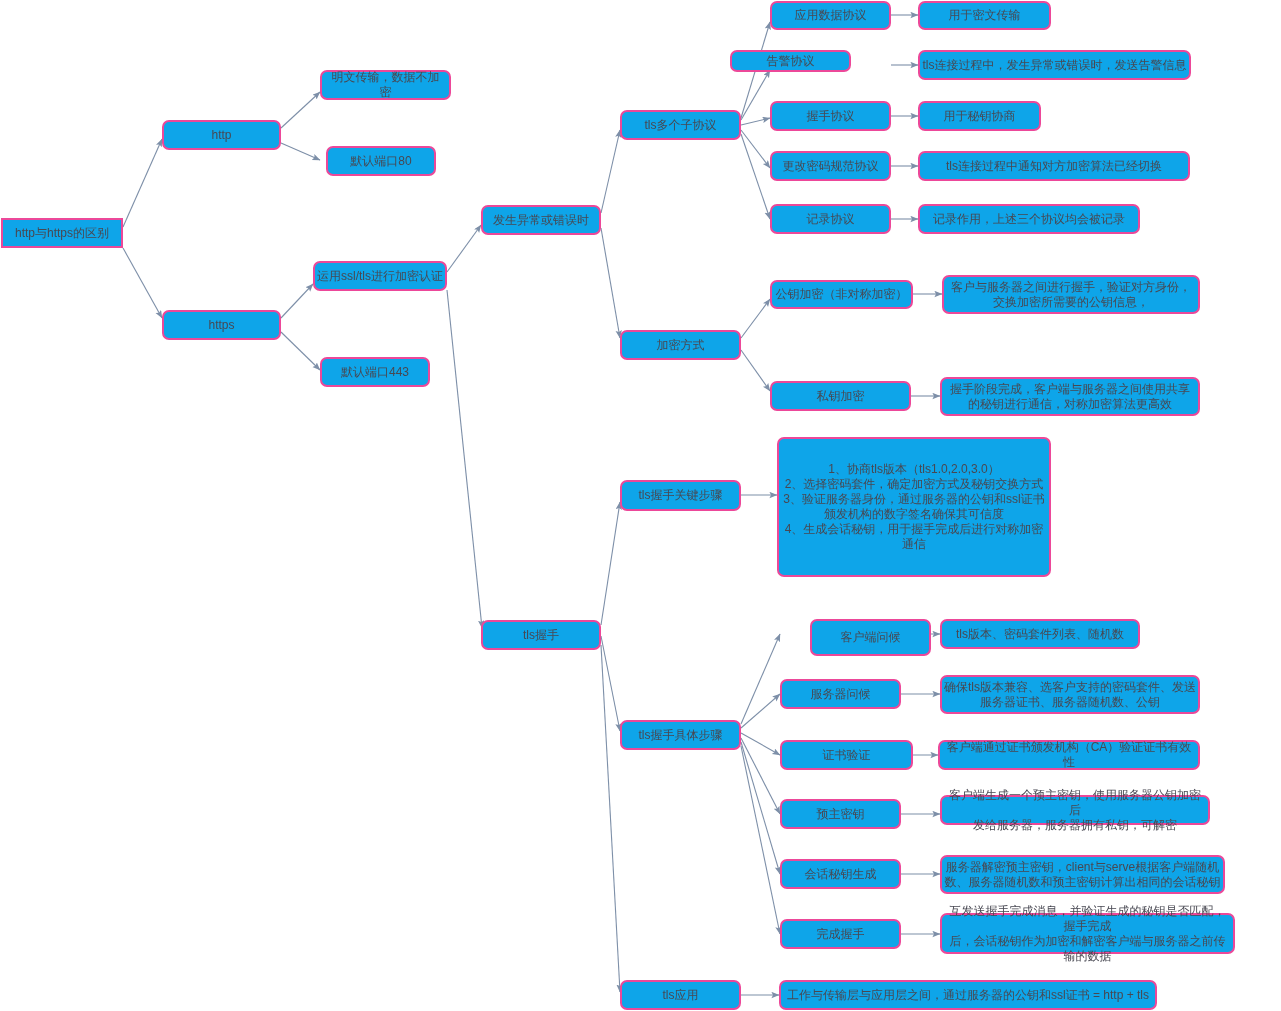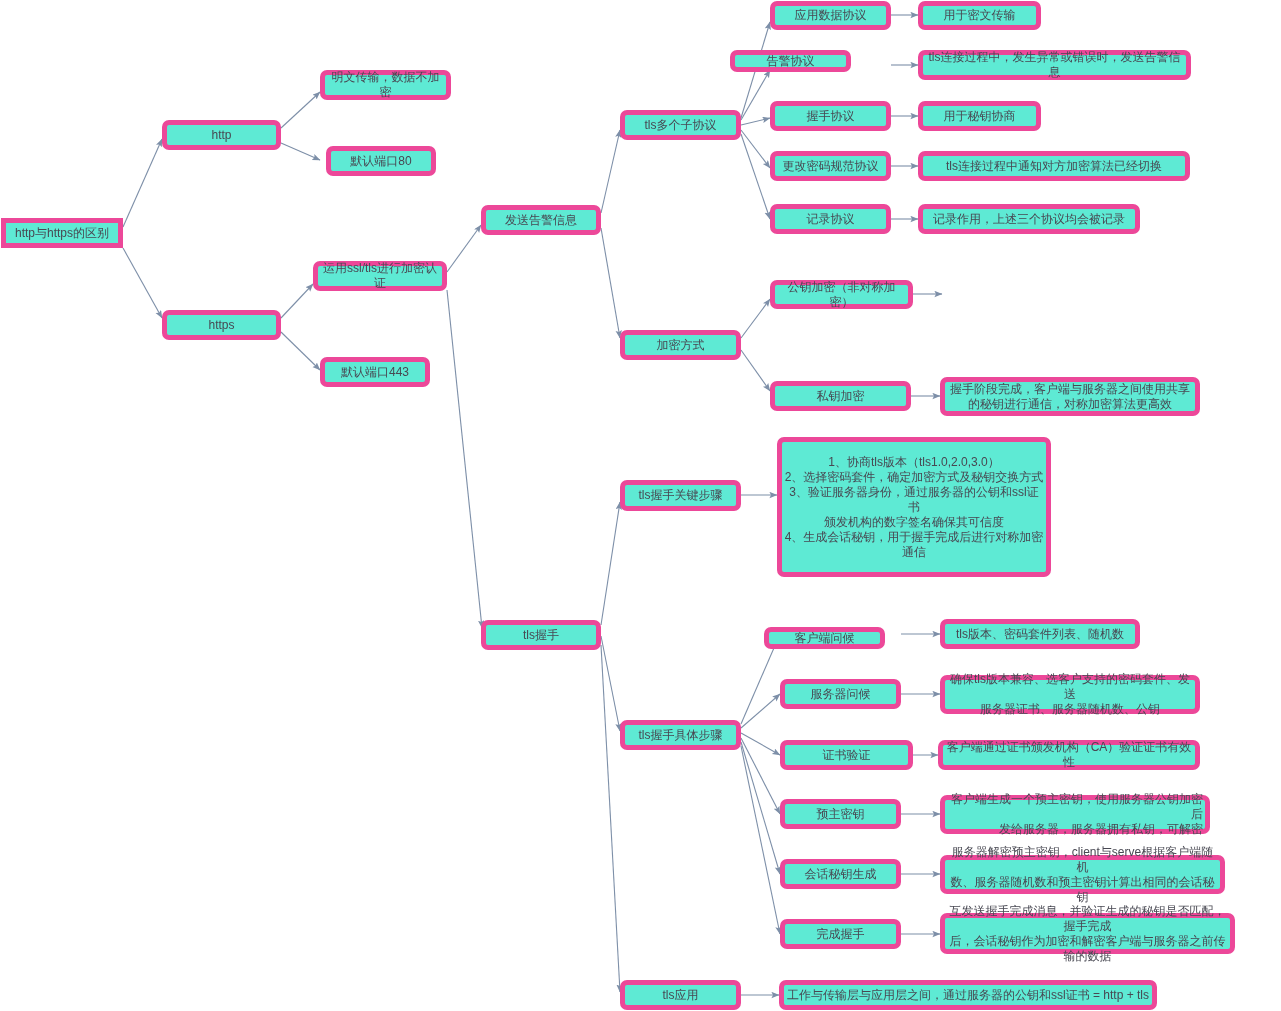--- a/index.html
+++ b/index.html
@@ -16,22 +16,22 @@
   }
   #edges{
     position:absolute;
     left:0; top:0;
     width:1281px; height:1011px;
     pointer-events:none;
   }
   .node{
     position:absolute;
     box-sizing:border-box;
-    background:#5eead4;
-    border:5px solid #ec4899;
+    background:#0ea5e9;
+    border:2px solid #ec4899;
     border-radius:7px;
     color:#484852;
     font-size:12px;
     line-height:15px;
     text-align:center;
     display:flex;
     align-items:center;
     justify-content:center;
     padding:2px 5px;
     white-space:pre-line;
@@ -112,69 +112,71 @@
   <div class="node root" style="left:1px;top:218px;width:122px;height:30px;">http与https的区别</div>
 
   <div class="node" style="left:162px;top:120px;width:119px;height:30px;">http</div>
   <div class="node" style="left:162px;top:310px;width:119px;height:30px;">https</div>
 
   <div class="node" style="left:320px;top:70px;width:131px;height:30px;">明文传输，数据不加密</div>
   <div class="node" style="left:326px;top:146px;width:110px;height:30px;">默认端口80</div>
   <div class="node tight" style="left:313px;top:261px;width:134px;height:30px;">运用ssl/tls进行加密认证</div>
   <div class="node" style="left:320px;top:357px;width:110px;height:30px;">默认端口443</div>
 
-  <div class="node" style="left:481px;top:205px;width:120px;height:30px;">发送告警信息</div>
+  <div class="node" style="left:481px;top:205px;width:120px;height:30px;">发生异常或错误时</div>
   <div class="node" style="left:481px;top:620px;width:120px;height:30px;">tls握手</div>
 
   <div class="node" style="left:620px;top:110px;width:121px;height:30px;">tls多个子协议</div>
   <div class="node" style="left:620px;top:330px;width:121px;height:30px;">加密方式</div>
 
   <div class="node" style="left:770px;top:1px;width:121px;height:29px;">应用数据协议</div>
-  <div class="node" style="left:918px;top:1px;width:123px;height:29px;">用于密文传输</div>
+  <div class="node" style="left:918px;top:1px;width:133px;height:29px;">用于密文传输</div>
 
   <div class="node" style="left:730px;top:50px;width:121px;height:22px;">告警协议</div>
   <div class="node tight" style="left:918px;top:50px;width:273px;height:30px;">tls连接过程中，发生异常或错误时，发送告警信息</div>
 
   <div class="node" style="left:770px;top:101px;width:121px;height:30px;">握手协议</div>
   <div class="node" style="left:918px;top:101px;width:123px;height:30px;">用于秘钥协商</div>
 
   <div class="node" style="left:770px;top:151px;width:121px;height:30px;">更改密码规范协议</div>
   <div class="node" style="left:918px;top:151px;width:272px;height:30px;">tls连接过程中通知对方加密算法已经切换</div>
 
   <div class="node" style="left:770px;top:204px;width:121px;height:30px;">记录协议</div>
   <div class="node" style="left:918px;top:204px;width:222px;height:30px;">记录作用，上述三个协议均会被记录</div>
 
   <div class="node tight" style="left:770px;top:280px;width:143px;height:29px;">公钥加密（非对称加密）</div>
+  <div class="node tight" style="left:942px;top:275px;width:258px;height:39px;">客户与服务器之间进行握手，验证对方身份，
+交换加密所需要的公钥信息，</div>
 
   <div class="node" style="left:770px;top:381px;width:141px;height:30px;">私钥加密</div>
   <div class="node tight" style="left:940px;top:377px;width:260px;height:39px;">握手阶段完成，客户端与服务器之间使用共享
 的秘钥进行通信，对称加密算法更高效</div>
 
   <div class="node" style="left:620px;top:480px;width:121px;height:31px;">tls握手关键步骤</div>
   <div class="node tight" style="left:777px;top:437px;width:274px;height:140px;">1、协商tls版本（tls1.0,2.0,3.0）
 2、选择密码套件，确定加密方式及秘钥交换方式
 3、验证服务器身份，通过服务器的公钥和ssl证书
 颁发机构的数字签名确保其可信度
 4、生成会话秘钥，用于握手完成后进行对称加密
 通信</div>
 
   <div class="node" style="left:620px;top:720px;width:121px;height:30px;">tls握手具体步骤</div>
 
-  <div class="node" style="left:764px;top:619px;width:121px;height:22px;margin-top:8px;">客户端问候</div>
+  <div class="node" style="left:810px;top:619px;width:121px;height:37px;">客户端问候</div>
   <div class="node" style="left:940px;top:619px;width:200px;height:30px;">tls版本、密码套件列表、随机数</div>
 
   <div class="node" style="left:780px;top:679px;width:121px;height:30px;">服务器问候</div>
   <div class="node tight" style="left:940px;top:675px;width:260px;height:39px;">确保tls版本兼容、选客户支持的密码套件、发送
 服务器证书、服务器随机数、公钥</div>
 
   <div class="node" style="left:780px;top:740px;width:133px;height:30px;">证书验证</div>
   <div class="node tight" style="left:938px;top:740px;width:262px;height:30px;">客户端通过证书颁发机构（CA）验证证书有效性</div>
 
   <div class="node" style="left:780px;top:799px;width:121px;height:30px;">预主密钥</div>
-  <div class="node tight" style="left:940px;top:795px;width:270px;height:39px;text-align:right;">客户端生成一个预主密钥，使用服务器公钥加密后
+  <div class="node tight" style="left:940px;top:795px;width:270px;height:30px;">客户端生成一个预主密钥，使用服务器公钥加密后
 发给服务器，服务器拥有私钥，可解密</div>
 
   <div class="node" style="left:780px;top:859px;width:121px;height:30px;">会话秘钥生成</div>
   <div class="node tight" style="left:940px;top:855px;width:285px;height:39px;">服务器解密预主密钥，client与serve根据客户端随机
 数、服务器随机数和预主密钥计算出相同的会话秘钥</div>
 
   <div class="node" style="left:780px;top:919px;width:121px;height:30px;">完成握手</div>
   <div class="node tight" style="left:940px;top:913px;width:295px;height:41px;">互发送握手完成消息，并验证生成的秘钥是否匹配，握手完成
 后，会话秘钥作为加密和解密客户端与服务器之前传输的数据</div>
 

